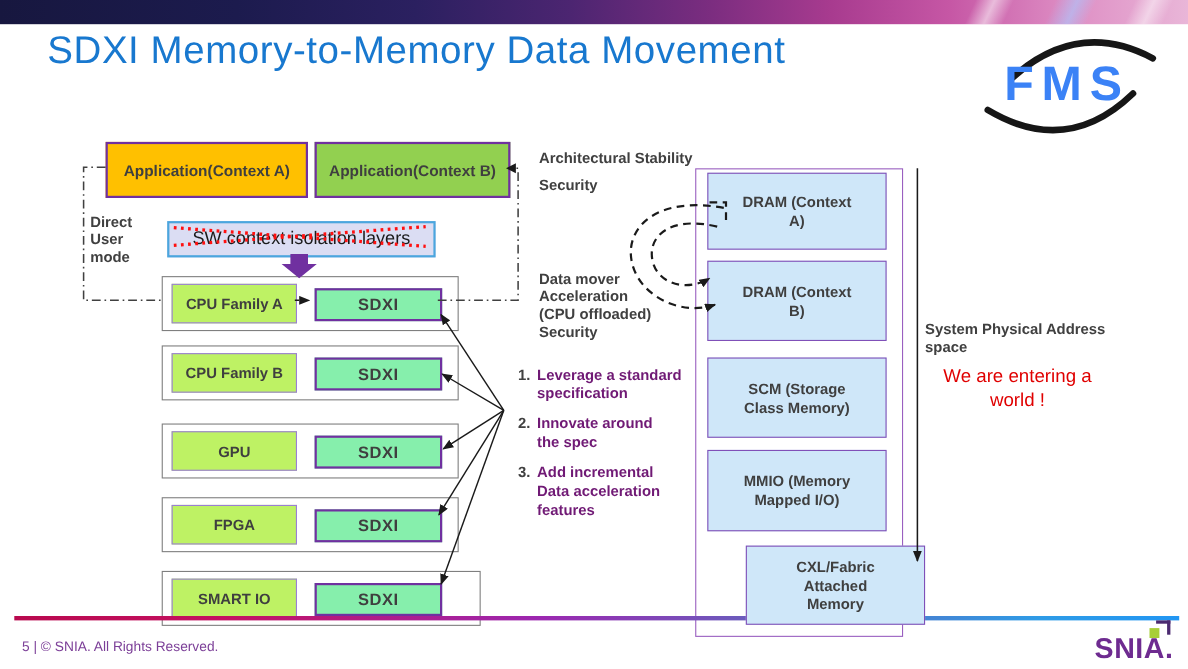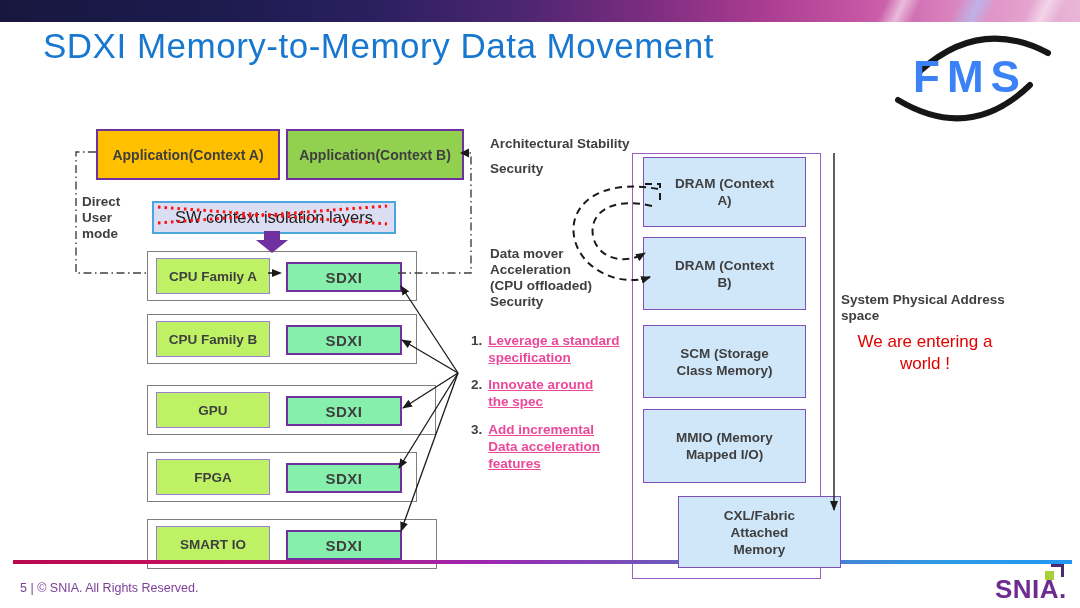--- a/index.html
+++ b/index.html
@@ -36,21 +36,21 @@
     border:2px solid #7030A0;font-size:15px;letter-spacing:.5px;}
   
   #mem-container{left:632px;top:153px;width:187px;height:424px;border:1.5px solid #9A5FC0;
     background:#fff;z-index:1;}
   .mem-box{left:643px;width:163px;background:#CFE7F9;border:1.5px solid #8050B8;z-index:3;
     font-size:13.5px;line-height:17px;padding:0 24px;box-sizing:border-box;}
   
   .note{font-weight:bold;color:#404040;font-size:13.5px;line-height:16px;z-index:2;white-space:nowrap;}
   .list-item{display:flex;z-index:2;}
   .list-item .num{font-weight:bold;color:#404040;font-size:13.5px;line-height:17px;margin-right:6px;}
-  .list-item .lines div{font-weight:bold;color:#ec4899;font-size:13.5px;line-height:17px;white-space:nowrap;text-decoration:underline;}
+  .list-item .lines div{font-weight:bold;color:#701a75;font-size:13.5px;line-height:17px;white-space:nowrap;}
   #red-note{left:845px;top:331px;width:160px;text-align:center;z-index:2;}
   #red-note div{font-size:17px;line-height:22px;color:#E00000;white-space:nowrap;}
   
   #footer-line{left:13px;top:560px;width:1059px;height:3.5px;z-index:2;
     background:linear-gradient(90deg,#B8094E 0%,#C51162 18%,#9C27B0 45%,#5C6BC0 68%,#2E9BE6 88%,#2196F3 100%);}
   #footer-note{left:20px;top:581px;font-size:12.5px;color:#7C3F98;z-index:2;white-space:nowrap;text-align:center;}
   #snia-text{left:995px;top:574px;font-size:26px;font-weight:bold;color:#6E2B90;z-index:6;letter-spacing:.5px;}
   #snia-green{left:1045px;top:571px;width:9px;height:9px;background:#A8CF38;z-index:6;}
   #snia-bracket{left:1051px;top:564px;width:10px;height:10px;border-top:3px solid #4B2A70;
     border-right:3px solid #4B2A70;z-index:7;}
@@ -100,21 +100,21 @@
       </div>
   </div>
   <div class="abs dev-row" style="top:314px;">
     <div class="dev-blue boxlbl">
         <span>CPU Family B</span>
       </div>
     <div class="dev-sdxi boxlbl">
         <span>SDXI</span>
       </div>
   </div>
-  <div class="abs dev-row" style="top:385px;padding-left:19px;">
+  <div class="abs dev-row" style="top:385px;">
     <div class="dev-blue boxlbl">
         <span>GPU</span>
       </div>
     <div class="dev-sdxi boxlbl">
         <span>SDXI</span>
       </div>
   </div>
   <div class="abs dev-row" style="top:452px;">
     <div class="dev-blue boxlbl">
         <span>FPGA</span>

